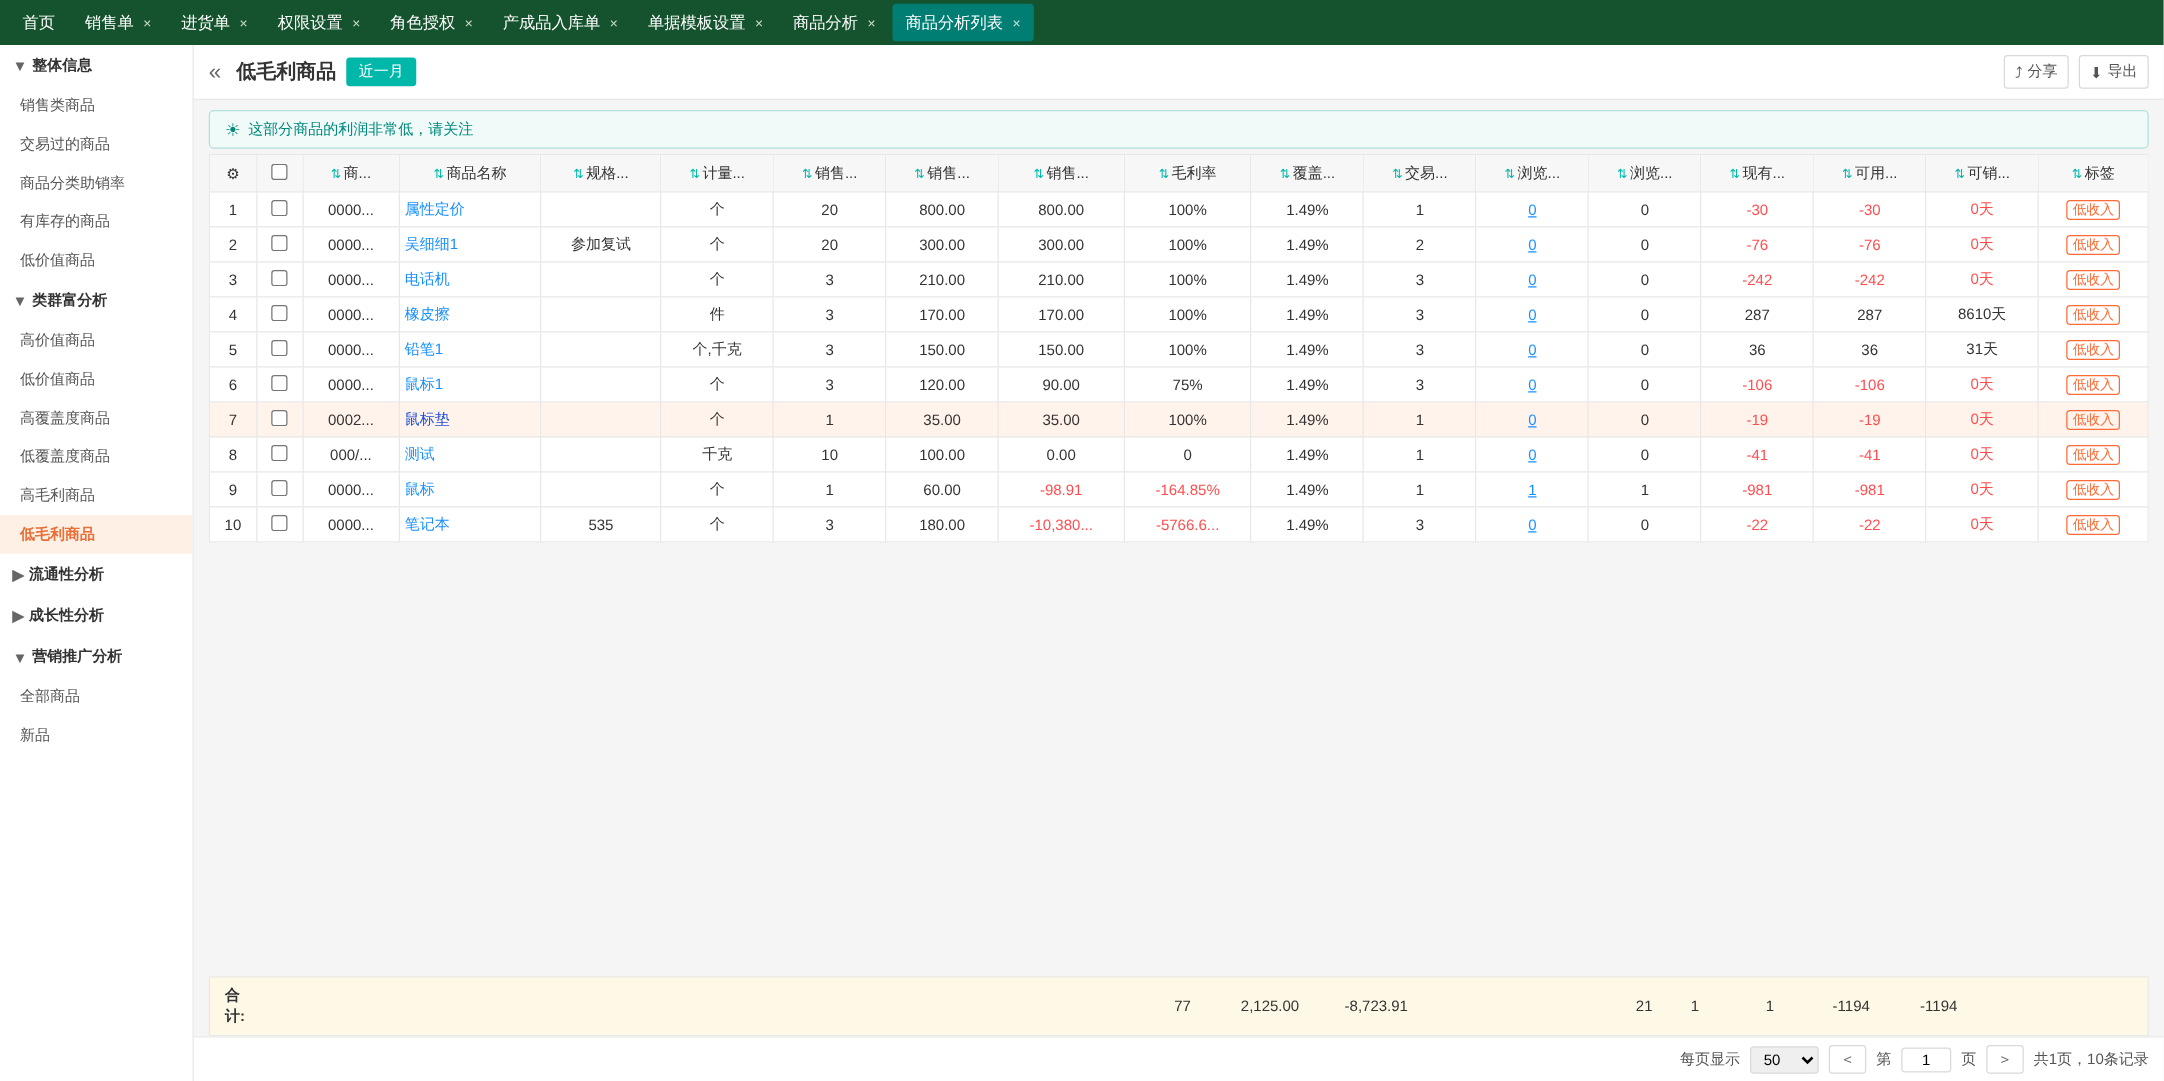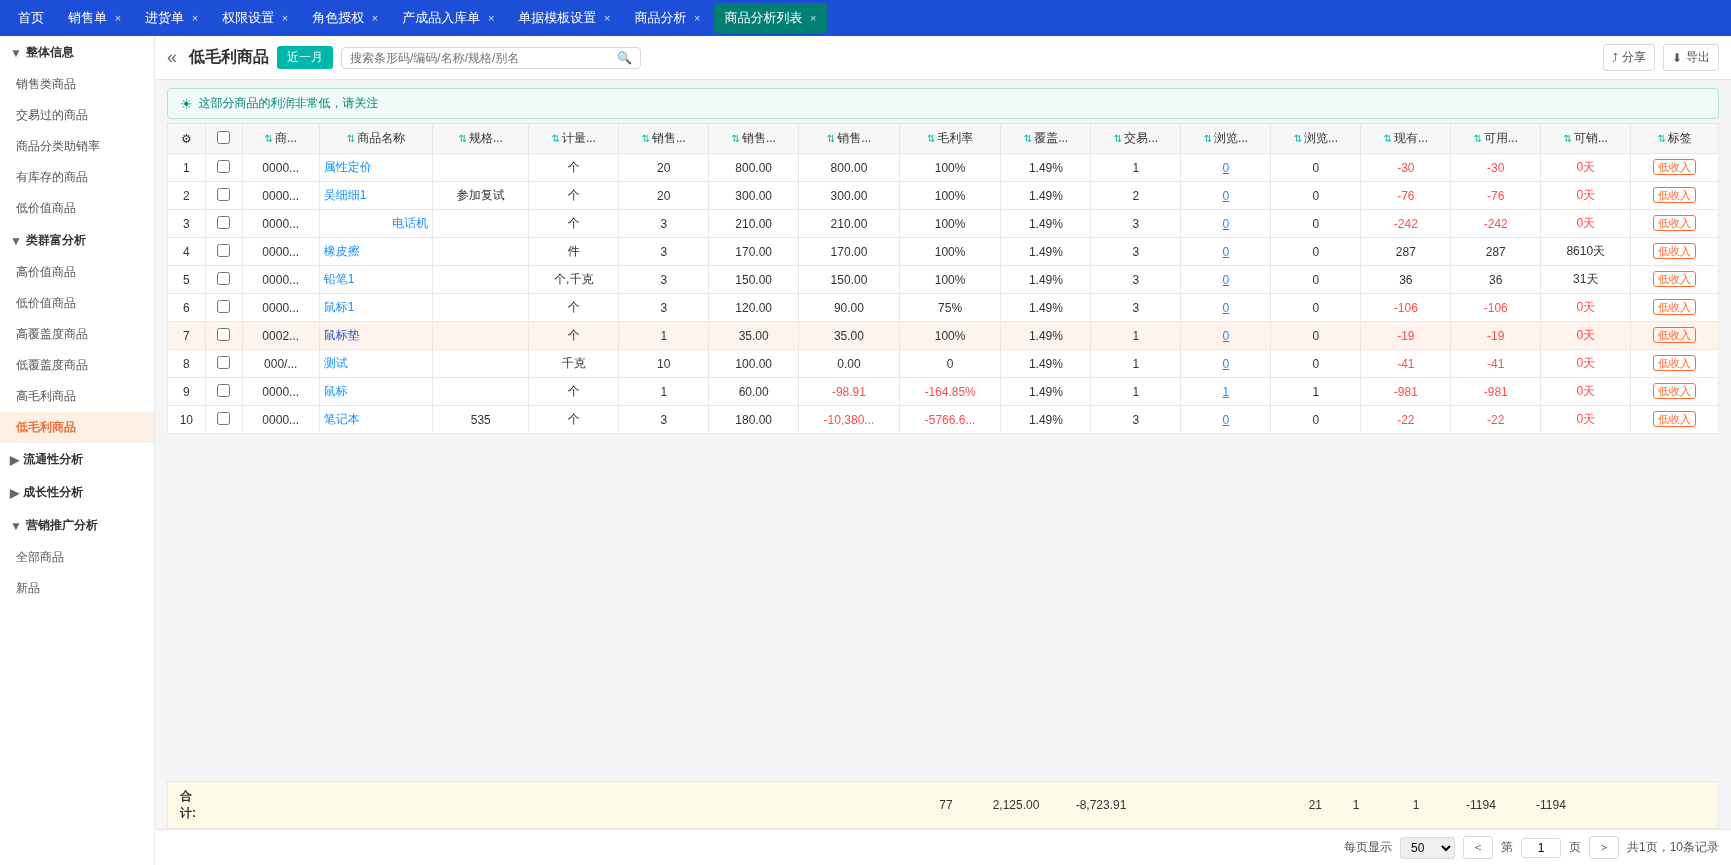--- a/index.html
+++ b/index.html
@@ -1,20 +1,20 @@
 <!DOCTYPE html>
 <html><head>
   <meta charset="utf-8">
   <style>
     * { box-sizing: border-box; margin: 0; padding: 0; font-family: 'Microsoft YaHei', Arial, sans-serif; font-size: 12px; }
     body { background: #f5f5f5; overflow: hidden; width: 1731px; height: 865px; }
 
     
     .top-nav {
-      background: #1d4ed8;
+      background: #14532d;
       display: flex;
       align-items: center;
       height: 36px;
       padding: 0 8px;
       gap: 4px;
     }
     .top-nav .nav-item {
       color: #fff;
       padding: 6px 10px;
       cursor: pointer;
@@ -294,24 +294,20 @@
     <div class="sidebar-item">全部商品</div>
     <div class="sidebar-item">新品</div>
   </div>
 
   <div class="content-area">
 
     <div class="content-header">
       <span style="font-size:18px; color:#666; cursor:pointer; margin-right:4px;">«</span>
       <h2>低毛利商品</h2>
       <button class="date-btn">近一月</button>
-      <div class="search-box">
-        <input type="text" placeholder="搜索条形码/编码/名称/规格/别名" style="">
-        <span class="search-icon">🔍</span>
-      </div>
       <div class="header-actions">
         <button class="action-btn">
           <span>⤴</span>
           <span>分享</span>
         </button>
         <button class="action-btn">
           <span>⬇</span>
           <span>导出</span>
         </button>
       </div>
@@ -384,21 +380,21 @@
     <td>0</td>
     <td class="td-red">-76</td>
     <td class="td-red">-76</td>
     <td class="td-days-red">0天</td>
     <td><span class="tag-low">低收入</span></td>
   </tr>
             <tr>
     <td>3</td>
     <td><input type="checkbox" style=""></td>
     <td>0000...</td>
-    <td style="text-align:right; color:#1890ff; cursor:pointer;">电话机</td>
+    <td style="text-align:left; color:#1890ff; cursor:pointer;">电话机</td>
     <td></td>
     <td>个</td>
     <td>3</td>
     <td>210.00</td>
     <td class="">210.00</td>
     <td class="">100%</td>
     <td>1.49%</td>
     <td>3</td>
     <td class="td-link">0</td>
     <td>0</td>

